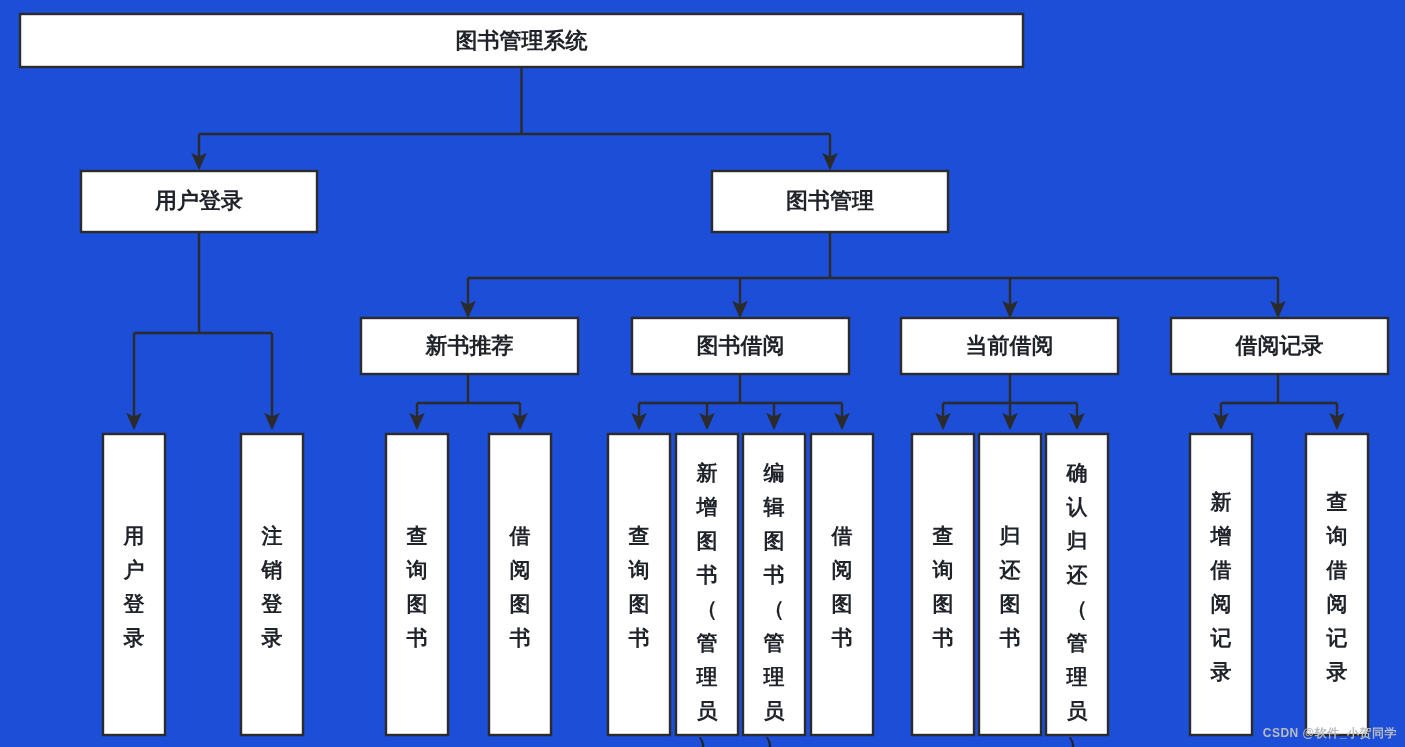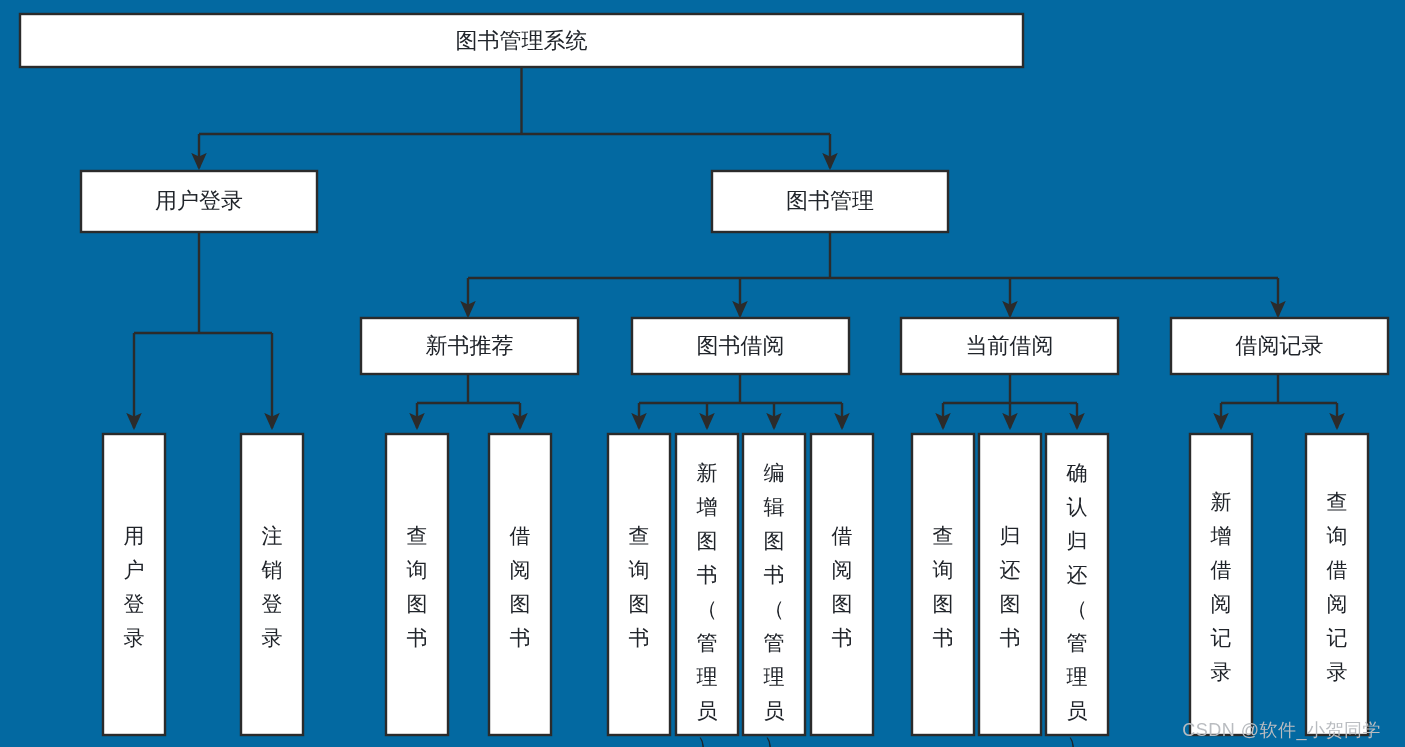--- a/index.html
+++ b/index.html
@@ -10,21 +10,22 @@
   body {
     width: 1405px;
     height: 747px;
     font-family: "Liberation Sans", "DejaVu Sans", sans-serif;
     overflow: hidden;
   }
   #diagram-root {
     position: relative;
     width: 1405px;
     height: 747px;
-    background: #0369a1;
+    background: #1d4ed8;
+    font-weight: bold;
   }
   svg#flowchart {
     position: absolute;
     top: 0;
     left: 0;
     width: 1405px;
     height: 747px;
     display: block;
   }
   .node-box {
@@ -46,24 +47,24 @@
     text-anchor: middle;
   }
   .connector {
     stroke: #2b2b2b;
     stroke-width: 2.4;
     fill: none;
     stroke-linecap: butt;
   }
   .watermark-text {
     position: absolute;
-    right: 24px;
+    right: 8px;
     bottom: 5px;
     font-family: "Liberation Sans", "DejaVu Sans", sans-serif;
-    font-size: 18px;
+    font-size: 12px;
     color: #b9bcc0;
     letter-spacing: 0.5px;
     white-space: nowrap;
     user-select: none;
   }
 </style>
 </head>
 <body>
 
 <div id="diagram-root">

